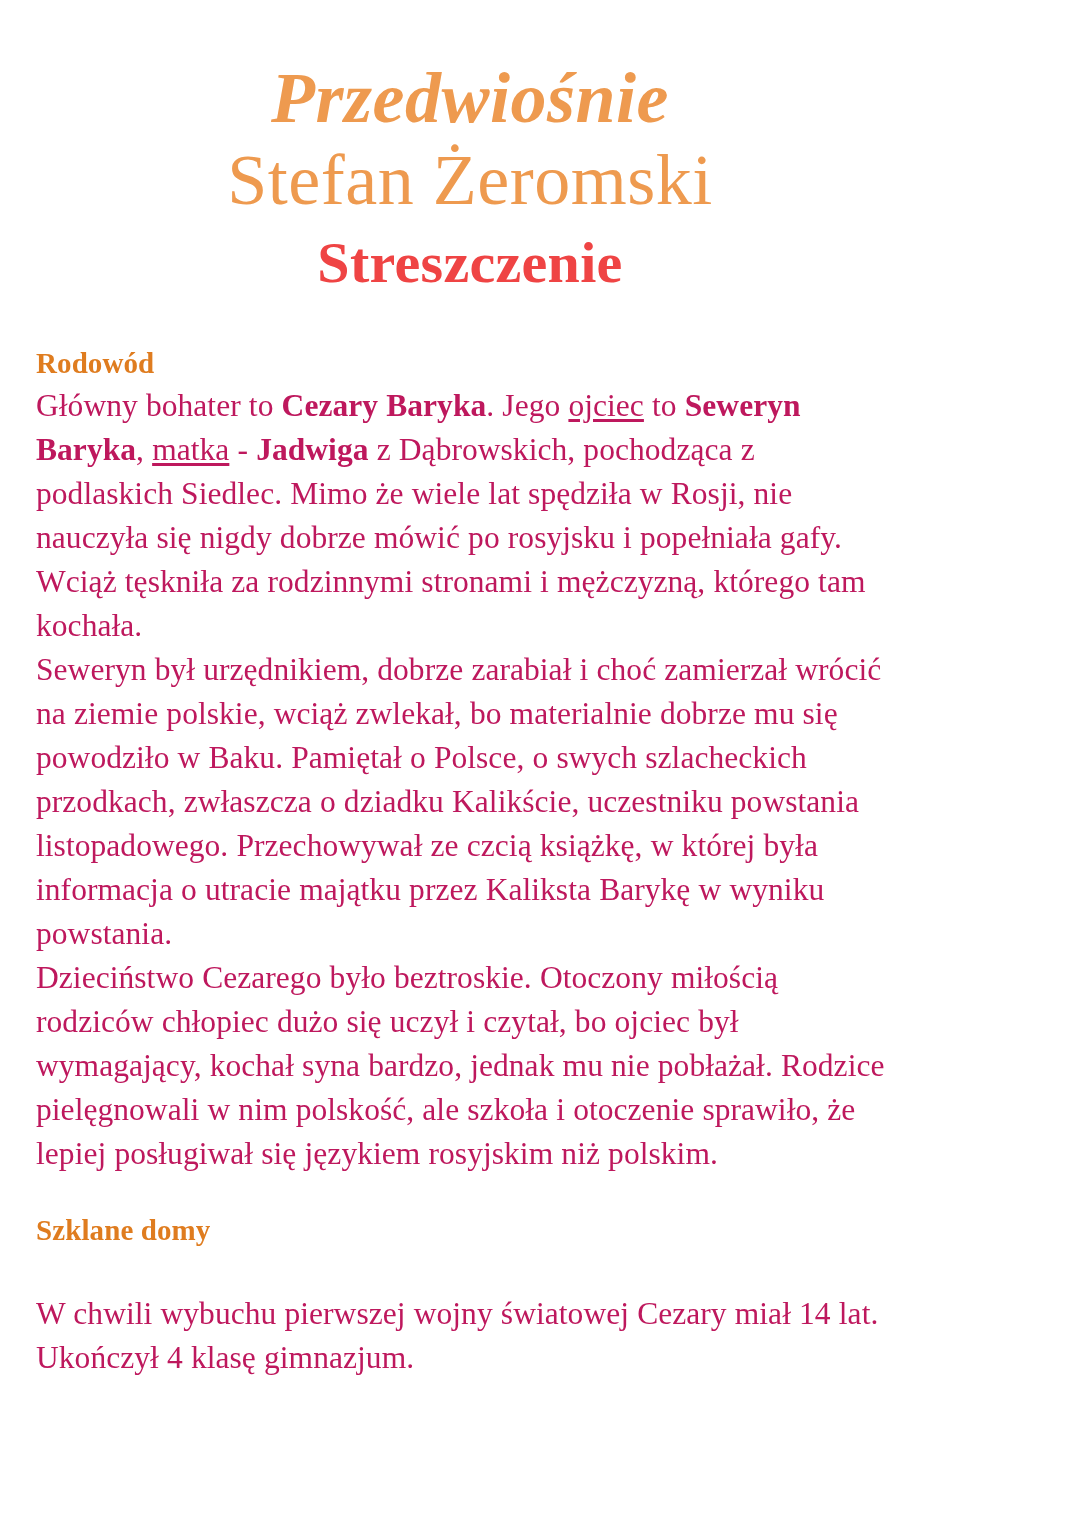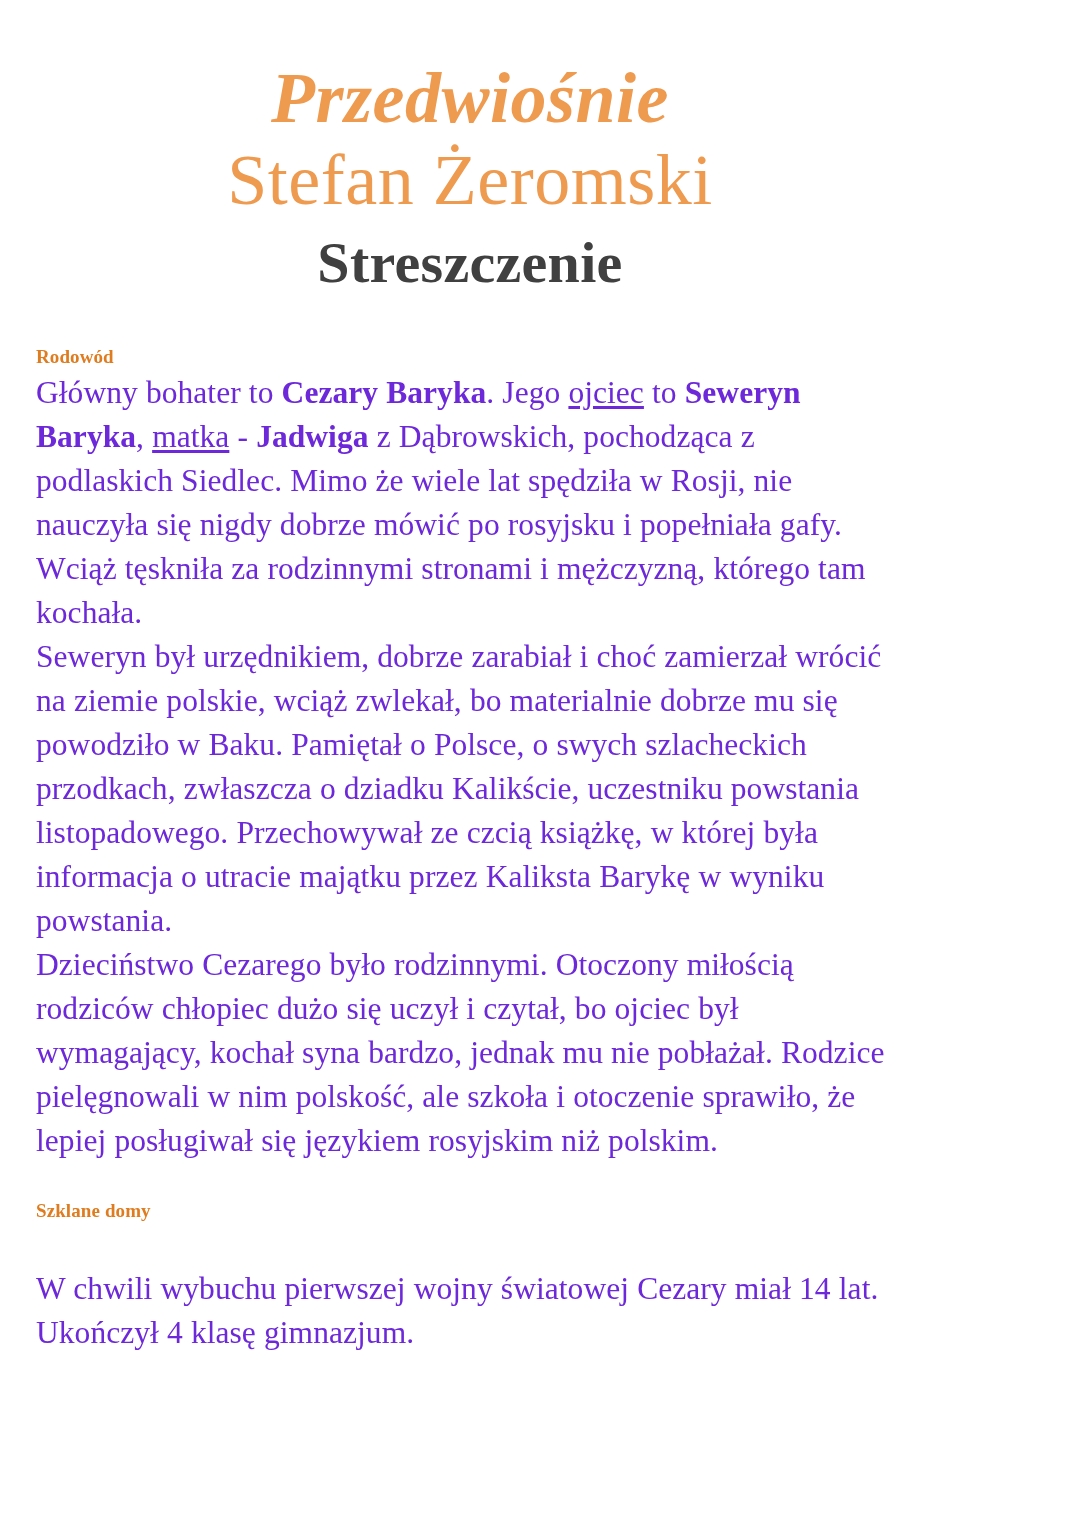--- a/index.html
+++ b/index.html
@@ -41,52 +41,52 @@
     font-style: normal;
     font-weight: 400;
     font-size: 72px;
     line-height: 1.2;
     letter-spacing: 0.5px;
     margin: 0;
     margin-top: 2px;
   }
 
   .title-line-3 {
-    color: #404040;
+    color: #ef4444;
     font-style: normal;
     font-weight: 700;
     font-size: 58px;
     line-height: 1.2;
     letter-spacing: 0.3px;
     margin: 0;
     margin-top: 4px;
   }
 
   
   .content {
     margin-left: 36px;
     margin-right: 46px;
     margin-top: 48px;
   }
 
   .section-heading {
     color: #df7c1f;
     font-weight: 700;
-    font-size: 19px;
+    font-size: 29px;
     line-height: 1.25;
     margin: 0;
     letter-spacing: 0.1px;
   }
 
   .section-heading.spaced-above {
     margin-top: 36px;
   }
 
   .para {
-    color: #6d28d9;
+    color: #be185d;
     font-size: 31.5px;
     line-height: 44px;
     margin: 0;
     text-align: left;
     letter-spacing: 0.05px;
     word-spacing: 0.2px;
   }
 
   .para.first-after-heading {
     margin-top: 2px;
@@ -111,21 +111,21 @@
   </div>
 
   <div class="content">
 
     <div class="section-heading">Rodowód</div>
 
     <p class="para first-after-heading">Główny bohater to <span class="b">Cezary Baryka</span>. Jego <span class="u">ojciec</span> to <span class="b">Seweryn Baryka</span>, <span class="u">matka</span> - <span class="b">Jadwiga</span> z Dąbrowskich, pochodząca z podlaskich Siedlec. Mimo że wiele lat spędziła w Rosji, nie nauczyła się nigdy dobrze mówić po rosyjsku i popełniała gafy. Wciąż tęskniła za rodzinnymi stronami i mężczyzną, którego tam kochała.</p>
 
     <p class="para">Seweryn był urzędnikiem, dobrze zarabiał i choć zamierzał wrócić na ziemie polskie, wciąż zwlekał, bo materialnie dobrze mu się powodziło w Baku. Pamiętał o Polsce, o swych szlacheckich przodkach, zwłaszcza o dziadku Kalikście, uczestniku powstania listopadowego. Przechowywał ze czcią książkę, w której była informacja o utracie majątku przez Kaliksta Barykę w wyniku powstania.</p>
 
-    <p class="para">Dzieciństwo Cezarego było rodzinnymi. Otoczony miłością rodziców chłopiec dużo się uczył i czytał, bo ojciec był wymagający, kochał syna bardzo, jednak mu nie pobłażał. Rodzice pielęgnowali w nim polskość, ale szkoła i otoczenie sprawiło, że lepiej posługiwał się językiem rosyjskim niż polskim.</p>
+    <p class="para">Dzieciństwo Cezarego było beztroskie. Otoczony miłością rodziców chłopiec dużo się uczył i czytał, bo ojciec był wymagający, kochał syna bardzo, jednak mu nie pobłażał. Rodzice pielęgnowali w nim polskość, ale szkoła i otoczenie sprawiło, że lepiej posługiwał się językiem rosyjskim niż polskim.</p>
 
     <div class="section-heading spaced-above">Szklane domy</div>
 
     <p class="para gap-before">W chwili wybuchu pierwszej wojny światowej Cezary miał 14 lat. Ukończył 4 klasę gimnazjum.</p>
 
   </div>
 
 </div>
 
 </body></html>

